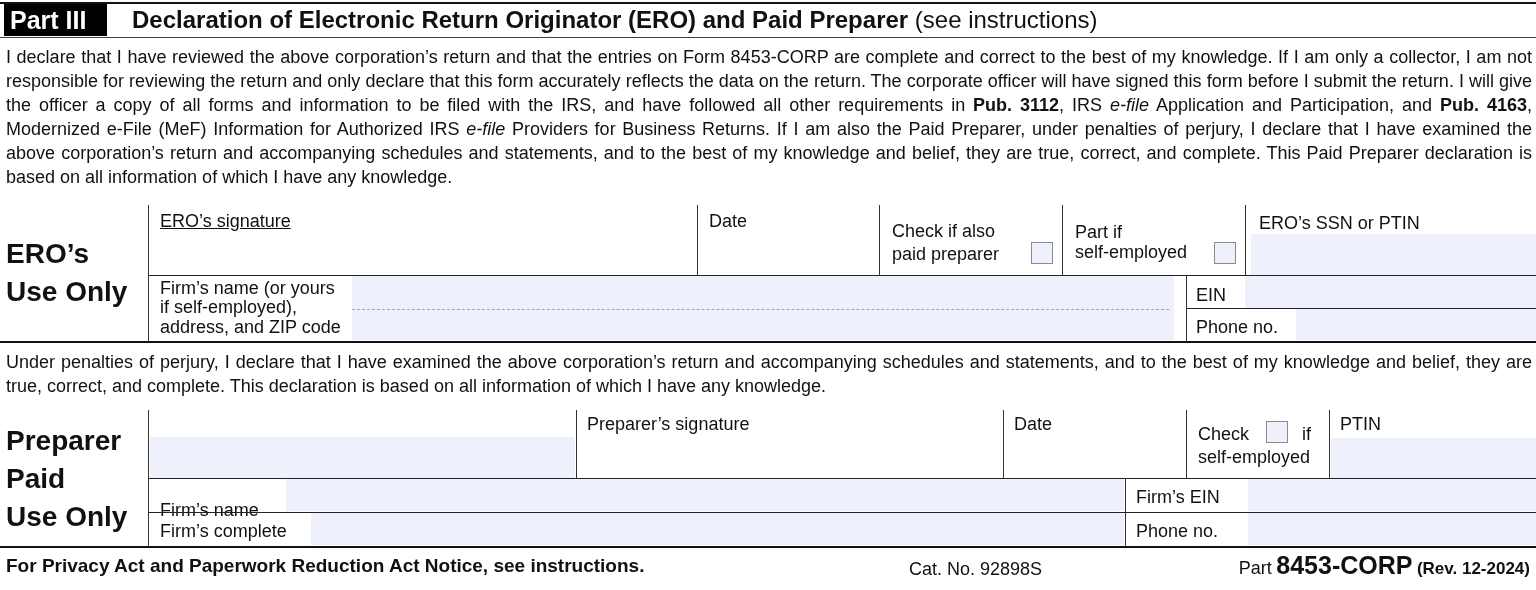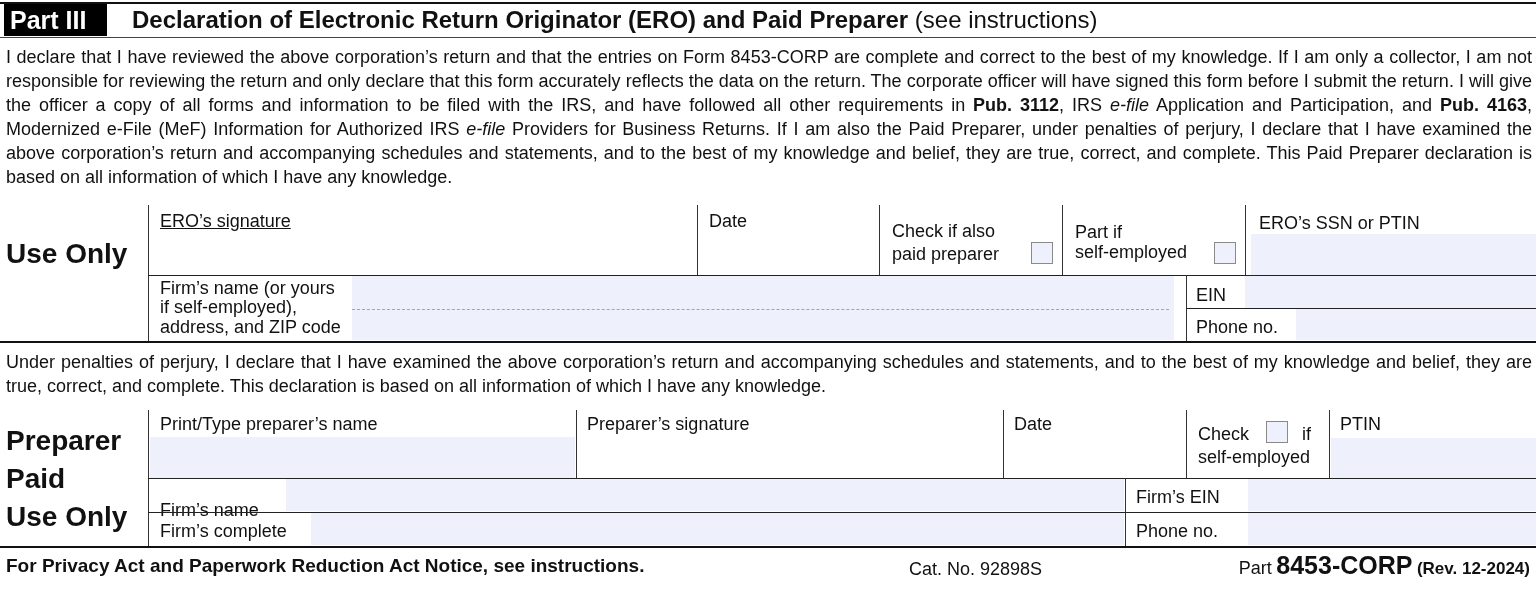--- a/index.html
+++ b/index.html
@@ -28,20 +28,21 @@
   <span>(see instructions)</span>
 </div>
 <div class="hline" style="left:0;top:37px;width:1536px;border-top:1.5px solid #444;"></div>
 
 <p class="para" style="top:45px;">
   <span>I declare that I have reviewed the above corporation’s return and that the entries on Form 8453-CORP are complete and correct to the best of my knowledge. If I am only a collector, I am not responsible for reviewing the return and only declare that this form accurately reflects the data on the return. The corporate officer will have signed this form before I submit the return. I will give the officer a copy of all forms and information to be filed with the IRS, and have followed all other requirements in </span><b>Pub. 3112</b><span>, IRS </span><i>e-file</i><span> Application and Participation, and </span><b>Pub. 4163</b><span>, Modernized e-File (MeF) Information for Authorized IRS </span><i>e-file</i><span> Providers for Business Returns. If I am also the Paid Preparer, under penalties of perjury, I declare that I have examined the above corporation’s return and accompanying schedules and statements, and to the best of my knowledge and belief, they are true, correct, and complete. This Paid Preparer declaration is based on all information of which I have any knowledge.</span>
 </p>
 
 <div class="abs" style="left:0;top:205px;width:1536px;height:136px;">
   <div class="side" style="left:6px;top:30px;">
+    <div>ERO’s</div>
     <div>Use Only</div>
   </div>
 
   <div class="abs" style="left:150px;top:0;width:548px;height:70px;"></div>
   <span class="lbl" style="left:160px;top:5px;text-decoration:underline;">ERO’s signature</span>
 
   <div class="abs" style="left:698px;top:0;width:182px;height:70px;"></div>
   <span class="lbl" style="left:709px;top:5px;">Date</span>
 
   <span class="lbl" style="left:892px;top:15px;">Check if also</span>
@@ -80,21 +81,20 @@
 
 <p class="para" style="top:350px;">Under penalties of perjury, I declare that I have examined the above corporation’s return and accompanying schedules and statements, and to the best of my knowledge and belief, they are true, correct, and complete. This declaration is based on all information of which I have any knowledge.</p>
 
 <div class="abs" style="left:0;top:410px;width:1536px;height:136px;">
   <div class="side" style="left:6px;top:12px;">
     <div>Preparer</div>
     <div>Paid</div>
     <div>Use Only</div>
   </div>
 
-  <span class="lbl" style="left:160px;top:3px;">Print/Type preparer’s name</span>
   <div class="abs fill" style="left:150px;top:27px;width:425px;height:41px;"></div>
 
   <span class="lbl" style="left:587px;top:3px;">Preparer’s signature</span>
   <div class="abs" style="left:577px;top:0;width:426px;height:68px;"></div>
 
   <span class="lbl" style="left:1014px;top:3px;">Date</span>
   <div class="abs" style="left:1005px;top:0;width:181px;height:68px;"></div>
 
   <span class="lbl" style="left:1198px;top:13px;">Check</span>
   <div class="cb" style="left:1266px;top:11px;"></div>

